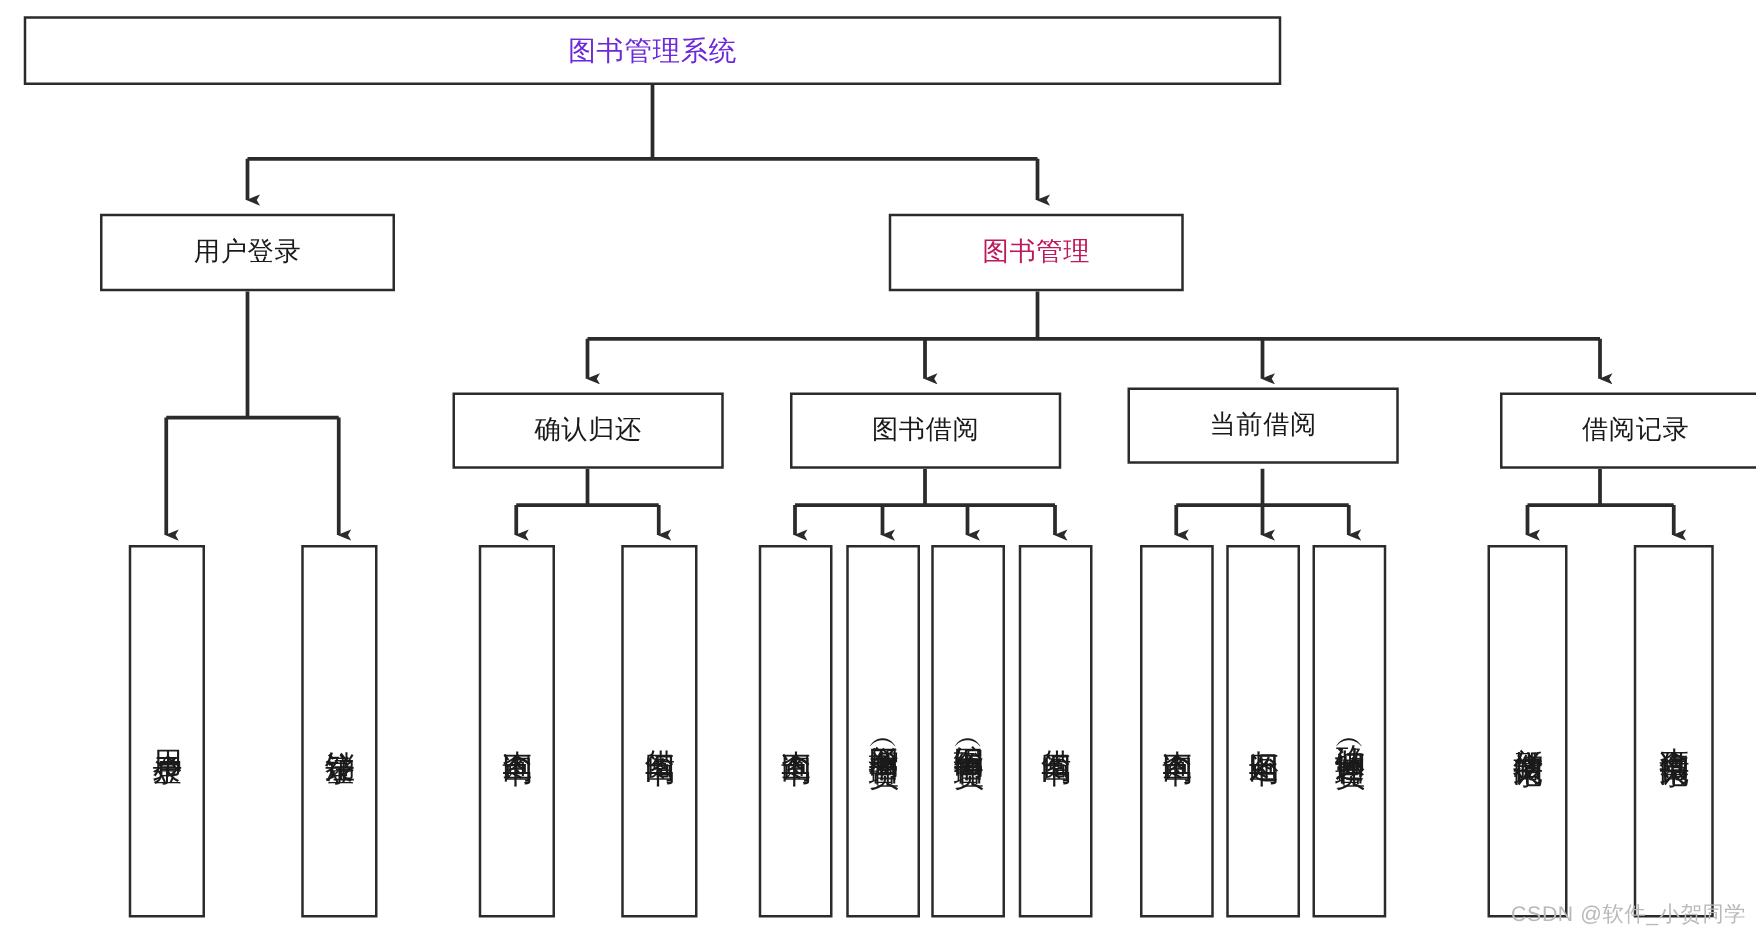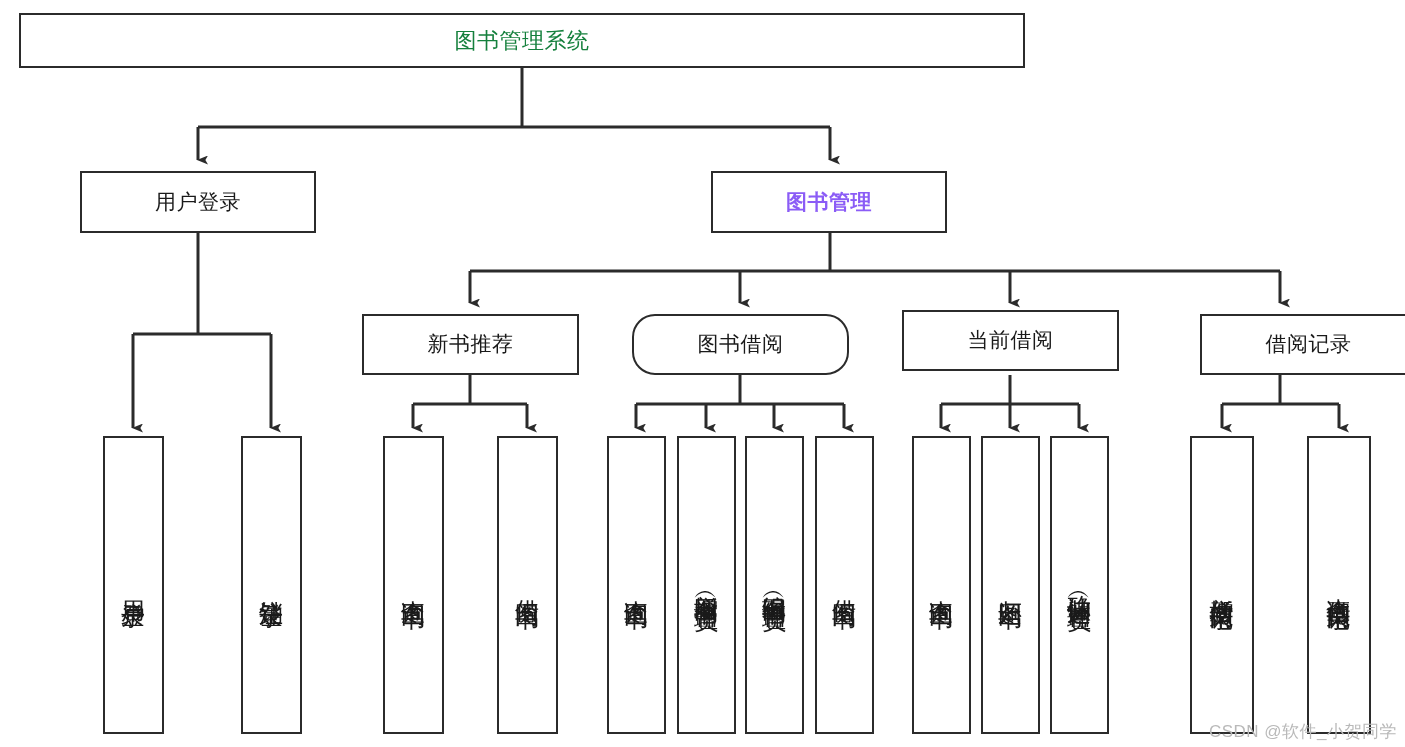--- a/index.html
+++ b/index.html
@@ -123,37 +123,37 @@
       <path d="M1010,404 L1010,428" marker-end="url(#arw)"></path>
       <path d="M1079,404 L1079,428" marker-end="url(#arw)"></path>
 
       <path d="M1280,375 L1280,404"></path>
       <path d="M1222,404 L1339,404"></path>
       <path d="M1222,404 L1222,428" marker-end="url(#arw)"></path>
       <path d="M1339,404 L1339,428" marker-end="url(#arw)"></path>
     </g>
   </svg>
 
-  <div class="node horiz root" style="left: 19px; top: 13px; width: 1006px; height: 55px; border-color: rgb(43, 43, 43); background: rgb(255, 255, 255); color: #15803d;">
+  <div class="node horiz root" style="left: 19px; top: 13px; width: 1006px; height: 55px; border-color: rgb(43, 43, 43); background: rgb(255, 255, 255); color: #6d28d9;">
     <span class="label">图书管理系统</span>
   </div>
 
   <div class="node horiz" style="left: 80px; top: 171px; width: 236px; height: 62px; border-color: rgb(43, 43, 43); background: rgb(255, 255, 255); color: rgb(26, 26, 26);">
     <span class="label">用户登录</span>
   </div>
 
-  <div class="node horiz" style="left: 711px; top: 171px; width: 236px; height: 62px; border-color: rgb(43, 43, 43); background: rgb(255, 255, 255); color: #8b5cf6; font-weight: bold;">
+  <div class="node horiz" style="left: 711px; top: 171px; width: 236px; height: 62px; border-color: rgb(43, 43, 43); background: rgb(255, 255, 255); color: #be185d;">
     <span class="label">图书管理</span>
   </div>
 
   <div class="node horiz" style="left: 362px; top: 314px; width: 217px; height: 61px; border-color: rgb(43, 43, 43); background: rgb(255, 255, 255); color: rgb(26, 26, 26);">
-    <span class="label">新书推荐</span>
-  </div>
-
-  <div class="node horiz" style="left: 632px; top: 314px; width: 217px; height: 61px; border-color: rgb(43, 43, 43); background: rgb(255, 255, 255); color: rgb(26, 26, 26); border-radius: 23px;">
+    <span class="label">确认归还</span>
+  </div>
+
+  <div class="node horiz" style="left: 632px; top: 314px; width: 217px; height: 61px; border-color: rgb(43, 43, 43); background: rgb(255, 255, 255); color: rgb(26, 26, 26);">
     <span class="label">图书借阅</span>
   </div>
 
   <div class="node horiz" style="left: 902px; top: 310px; width: 217px; height: 61px; border-color: rgb(43, 43, 43); background: rgb(255, 255, 255); color: rgb(26, 26, 26);">
     <span class="label">当前借阅</span>
   </div>
 
   <div class="node horiz" style="left: 1172px; top: 314px; width: 217px; height: 61px; border-color: rgb(43, 43, 43); background: rgb(255, 255, 255); color: rgb(26, 26, 26); margin-left: 28px;">
     <span class="label">借阅记录</span>
   </div>

